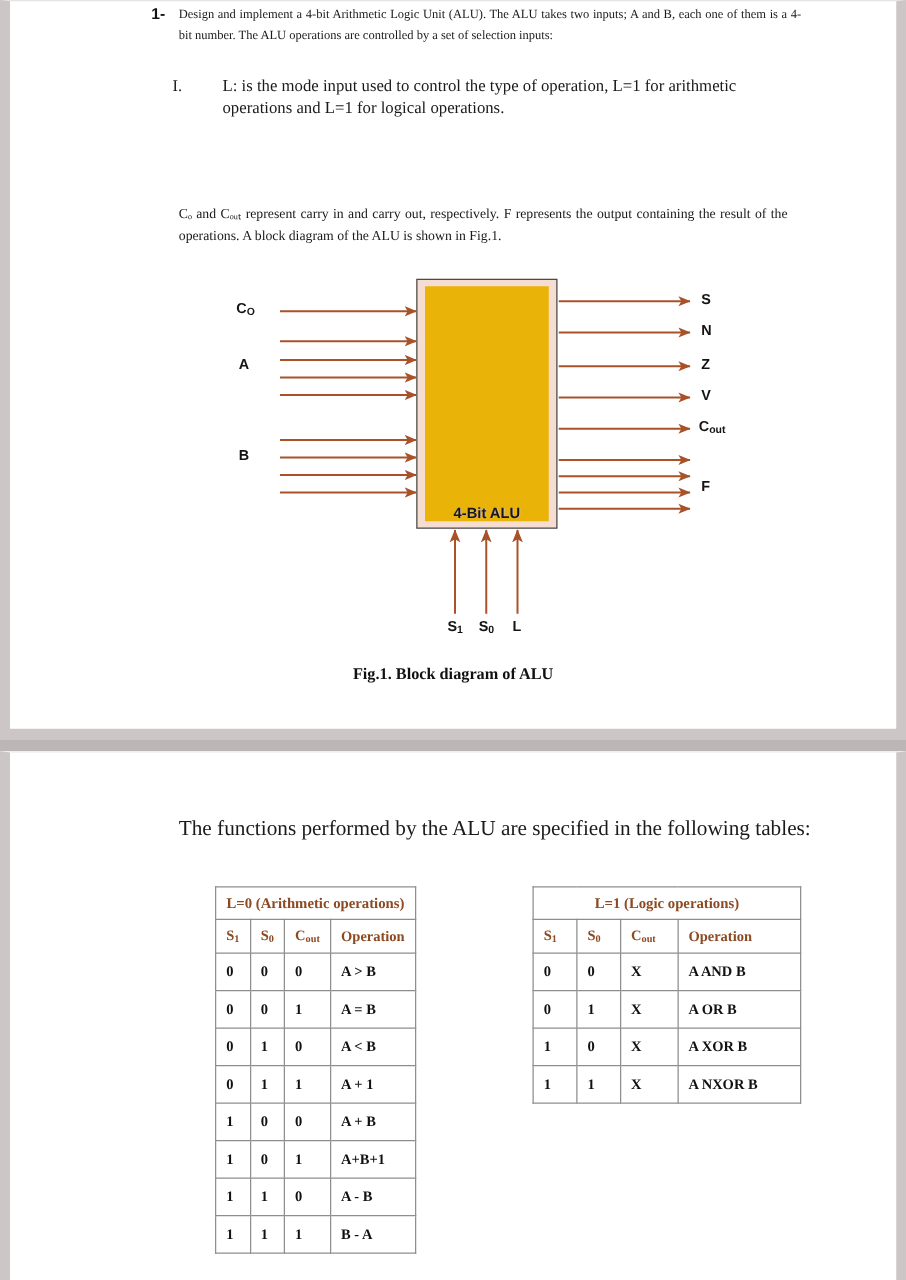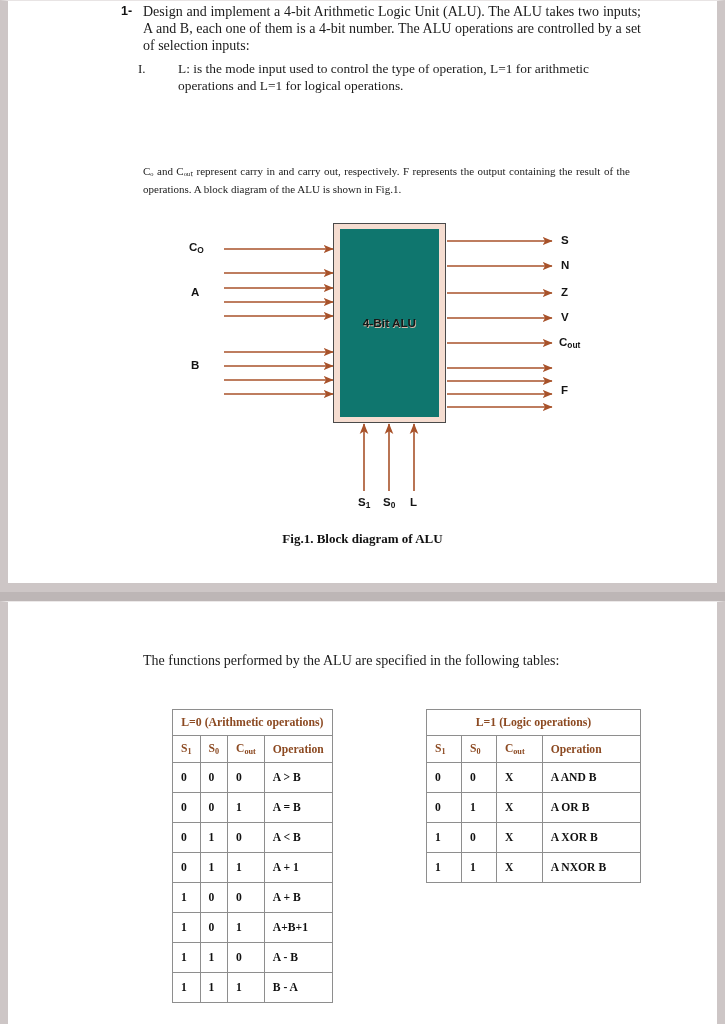--- a/index.html
+++ b/index.html
@@ -56,21 +56,21 @@
   .q-num {
     font-family: "Liberation Sans", sans-serif;
     font-weight: bold;
     font-size: 12.5px;
     color: #111;
     width: 22px;
     flex: 0 0 22px;
     line-height: 17.2px;
   }
   .q-text {
-    font-size: 14px;
+    font-size: 10px;
     line-height: 17.2px;
     color: #1a1a1a;
     text-align: justify;
     flex: 1 1 auto;
   }
 
   .roman-list {
     position: absolute;
     left: 138px;
     top: 60px;
@@ -124,23 +124,23 @@
   .alu-box {
     position: absolute;
     left: 333px; top: 223px;
     width: 113px; height: 200px;
     background: #f5ddd1;
     border: 1.6px solid #4a4a4a;
     padding: 5px 6px;
   }
   .alu-inner {
     width: 100%; height: 100%;
-    background: #0f766e;
+    background: #eab308;
     display: flex;
-    align-items: center;
+    align-items: flex-end;
     justify-content: center;
   }
   .alu-title {
     font-family: "Liberation Sans", sans-serif;
     font-weight: bold;
     font-size: 11.8px;
     color: #171717;
     text-shadow: 0.7px 0.7px 0 #d6b9aa;
   }
 
@@ -153,21 +153,21 @@
     font-weight: bold;
     font-size: 13px;
     color: #111;
   }
 
   
   .tables-intro {
     position: absolute;
     left: 143px;
     top: 653px;
-    font-size: 14px;
+    font-size: 17px;
     color: #1a1a1a;
   }
 
   table.ops {
     position: absolute;
     border-collapse: collapse;
     background: #ffffff;
   }
   table.ops td, table.ops th {
     border: 1px solid #8e8e8e;

